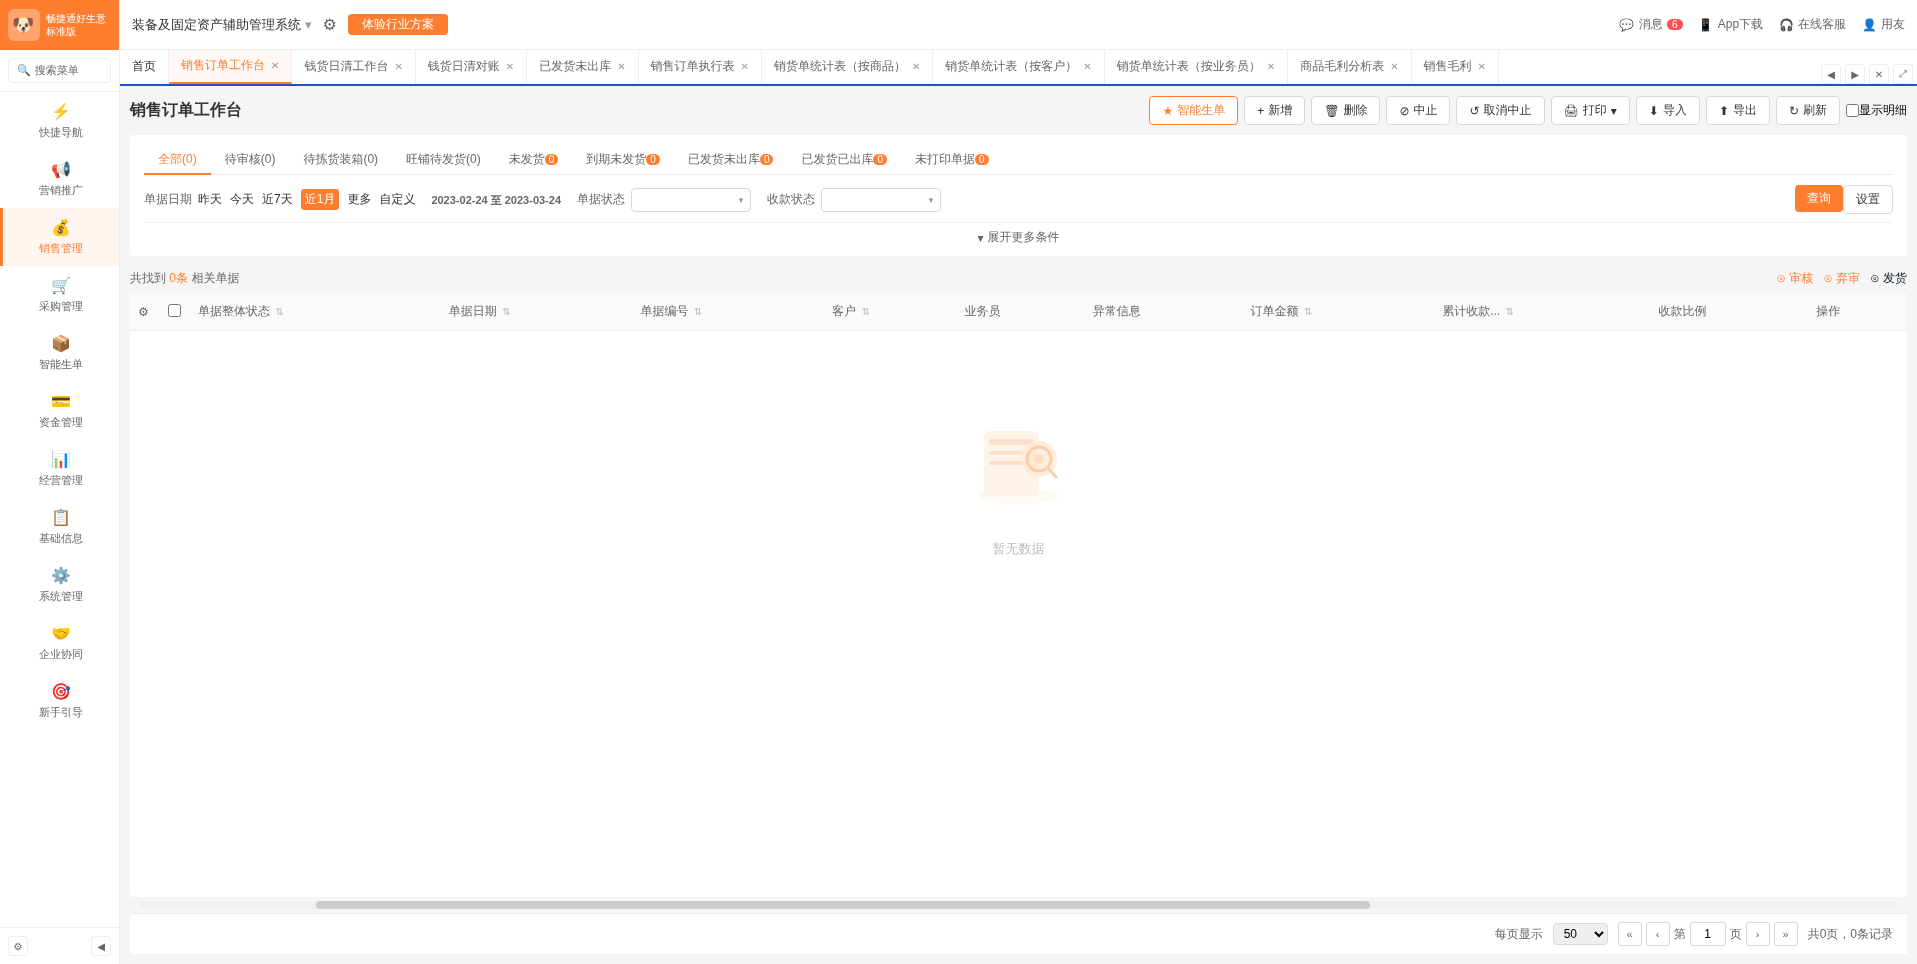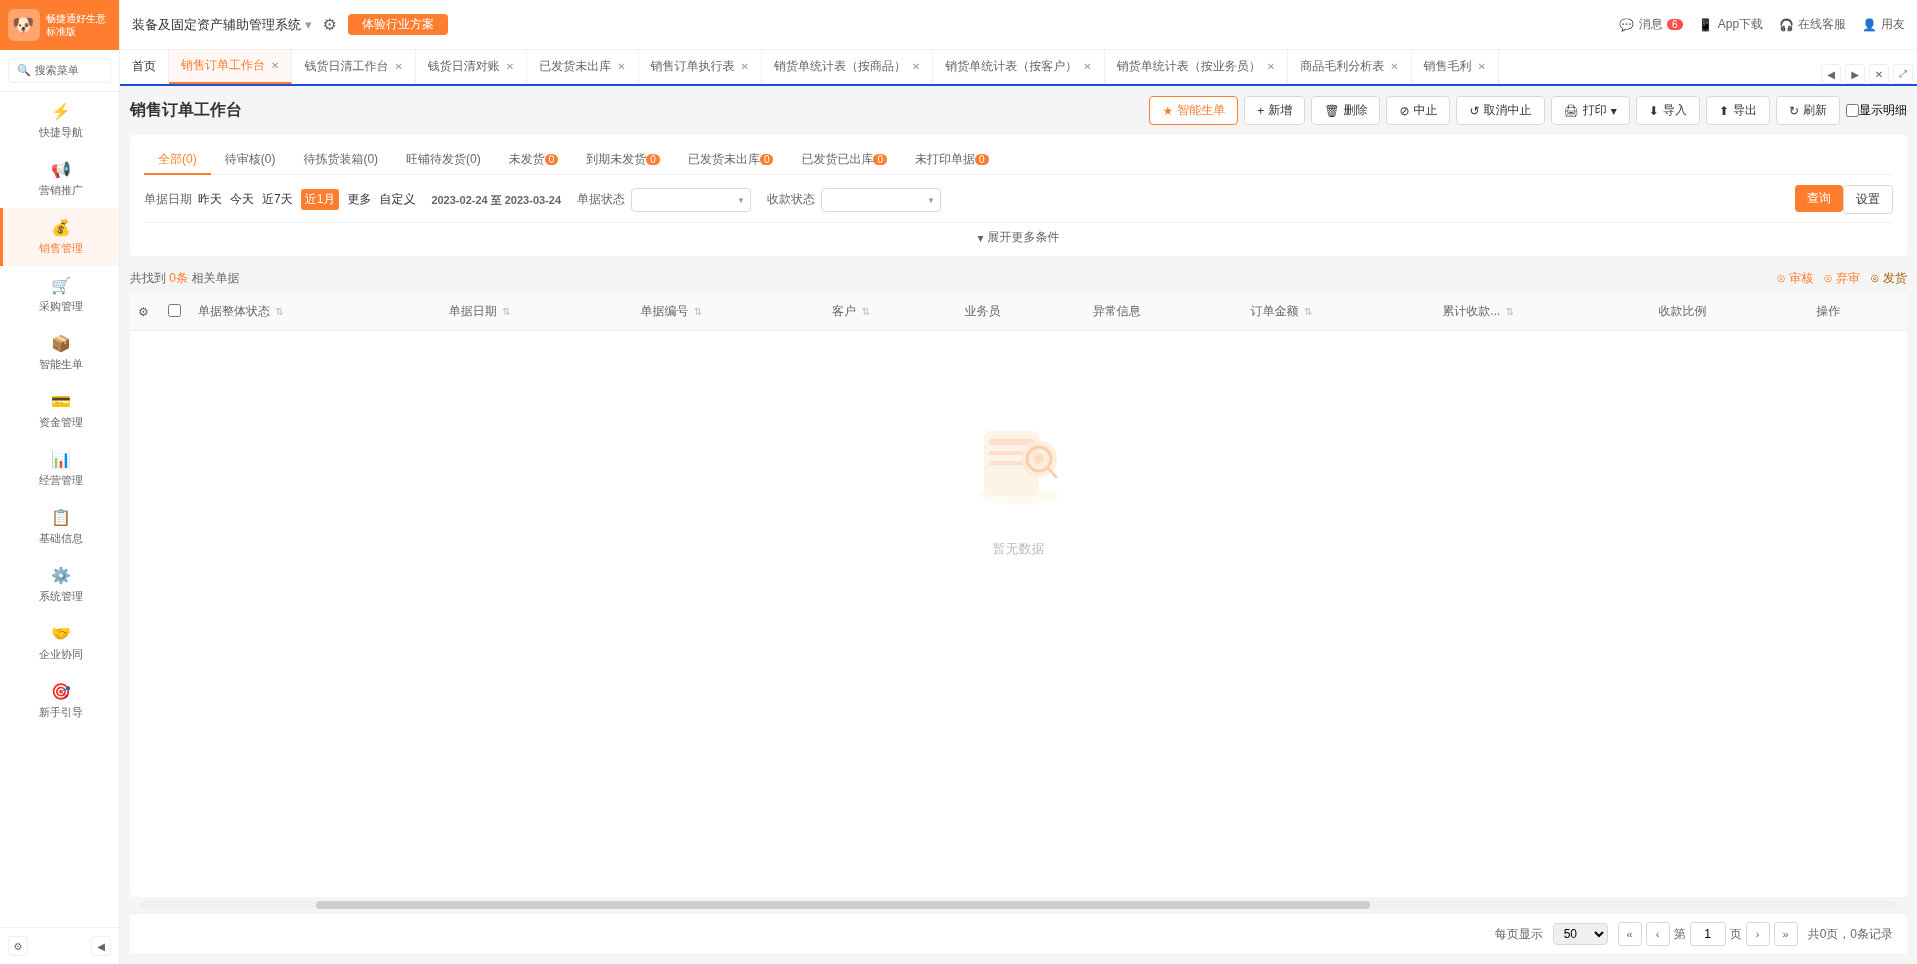--- a/index.html
+++ b/index.html
@@ -67,21 +67,21 @@
     .date-range { color: #666; font-size: 11px; margin-top: 2px; }
     .filter-select { border: 1px solid #d9d9d9; border-radius: 4px; padding: 4px 24px 4px 8px; font-size: 12px; color: #333; min-width: 120px; background: #fff; cursor: pointer; appearance: none; position: relative; }
     .select-wrapper { position: relative; display: inline-block; }
     .select-wrapper::after { content: '▼'; position: absolute; right: 6px; top: 50%; transform: translateY(-50%); font-size: 8px; color: #999; pointer-events: none; }
     .expand-btn { background: none; border: none; color: #666; cursor: pointer; font-size: 12px; display: flex; align-items: center; gap: 4px; }
 
     
     .results-bar { display: flex; align-items: center; justify-content: space-between; padding: 6px 0; font-size: 12px; color: #666; }
     .results-actions { display: flex; gap: 10px; align-items: flex-start; }
     .action-link { color: #ff7d2f; cursor: pointer; }
-    .action-link-green { color: #a16207; cursor: pointer; }
+    .action-link-green { color: #0f172a; cursor: pointer; }
 
     
     .table-wrapper { background: #fff; border-radius: 4px; flex: 1; overflow: auto; }
     table { width: 100%; border-collapse: collapse; font-size: 12px; }
     thead tr { background: #fafafa; }
     th { padding: 10px 8px; text-align: left; color: #666; border-bottom: 1px solid #eee; white-space: nowrap; font-weight: normal; }
     th .sort-icon { color: #bbb; margin-left: 2px; font-size: 10px; }
     .checkbox-col { width: 30px; }
     .settings-col { width: 30px; }
 

